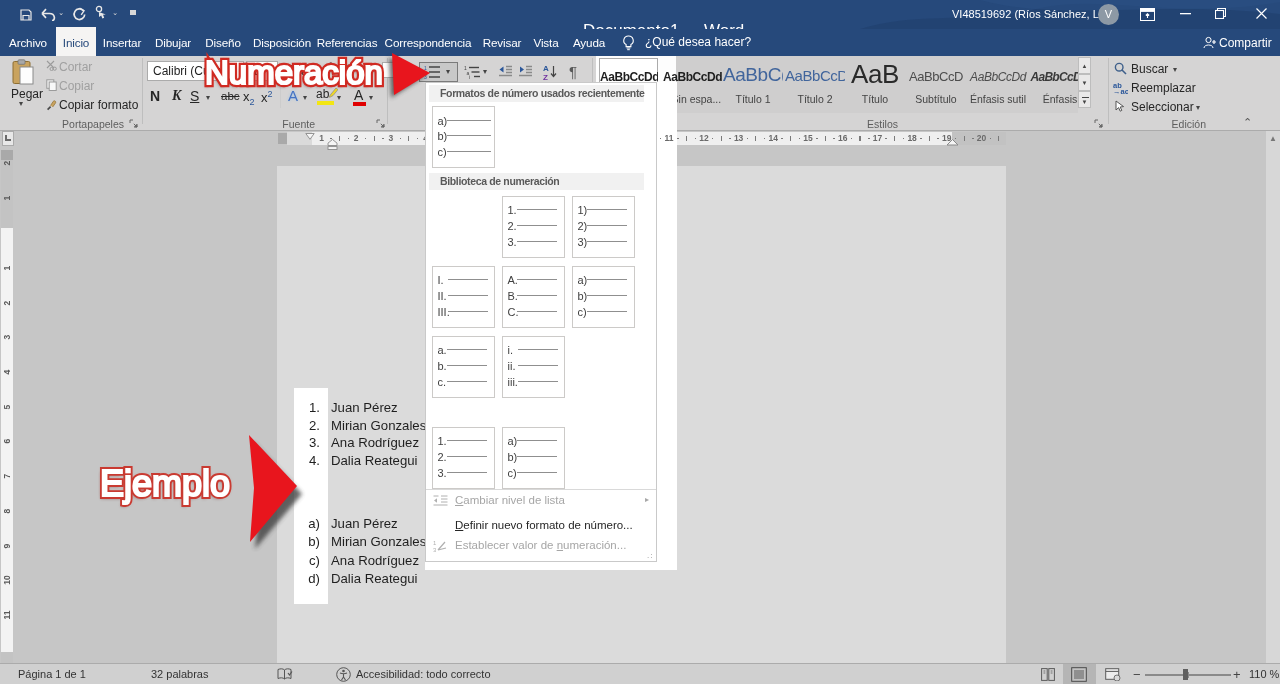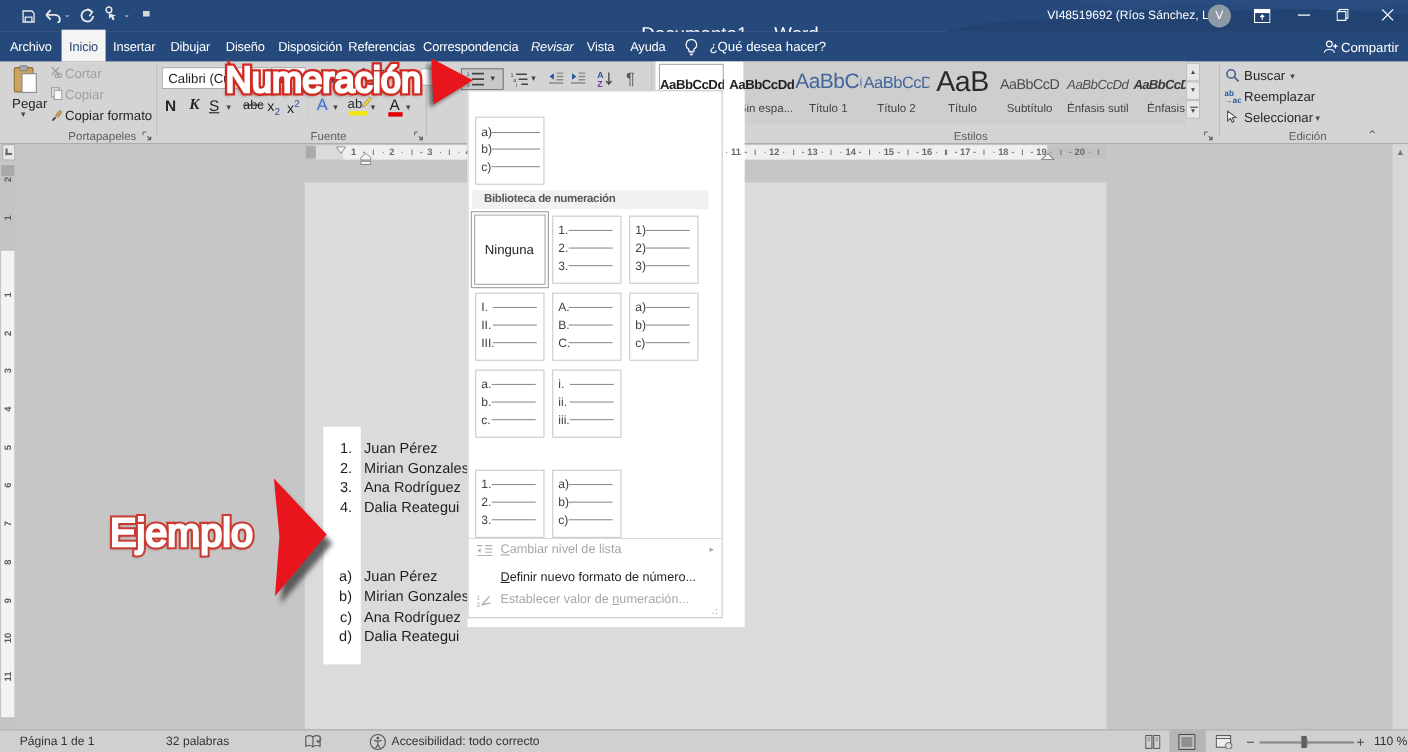--- a/index.html
+++ b/index.html
@@ -76,21 +76,21 @@
 </div>
 <div id="tabrow">
     <div class="tab" id="tab-inicio" style="left:56px;width:40px;">Inicio</div>
     <div class="tab" style="left:-32px;width:120px;">Archivo</div>
     <div class="tab" style="left:62px;width:120px;">Insertar</div>
     <div class="tab" style="left:113px;width:120px;">Dibujar</div>
     <div class="tab" style="left:163px;width:120px;">Diseño</div>
     <div class="tab" style="left:222px;width:120px;">Disposición</div>
     <div class="tab" style="left:287px;width:120px;">Referencias</div>
     <div class="tab" style="left:368px;width:120px;">Correspondencia</div>
-    <div class="tab" style="left:442px;width:120px;font-style:italic;">Revisar</div>
+    <div class="tab" style="left:442px;width:120px;">Revisar</div>
     <div class="tab" style="left:486px;width:120px;">Vista</div>
     <div class="tab" style="left:529px;width:120px;">Ayuda</div>
     <svg class="abs" style="left:622px;top:6px" width="13" height="16" viewBox="0 0 13 16">
       <path d="M6.5 1 a4.6 4.6 0 0 1 2.4 8.6 l0 2 -4.8 0 0 -2 A4.6 4.6 0 0 1 6.5 1 z" stroke="#fff" stroke-width="1.1" fill="none"></path>
       <path d="M4.6 13 h3.8 M5.2 14.7 h2.6" stroke="#fff" stroke-width="1"></path>
     </svg>
 <span class="abs" style="left:645px;top:6px;font-size:12px;color:#fff">¿Qué desea hacer?</span>
 <svg class="abs" style="left:1203px;top:7px" width="14" height="14" viewBox="0 0 14 14">
       <circle cx="5.5" cy="4" r="2.6" stroke="#fff" fill="none"></circle>
       <path d="M1 12 c0 -4 9 -4 9 0" stroke="#fff" fill="none"></path>
@@ -404,33 +404,30 @@
     </svg>
  <span class="abs" style="left:1133px;top:3px;font-size:13px;color:#444">−</span>
  <div class="abs" style="left:1145px;top:10px;width:86px;height:1.6px;background:#8A8A8A"></div>
  <div class="abs" style="left:1187.5px;top:8px;width:1.4px;height:6px;background:#8A8A8A"></div>
  <div class="abs" style="left:1183px;top:5px;width:5px;height:11px;background:#5F5F5F"></div>
  <span class="abs" style="left:1233px;top:3px;font-size:13px;color:#444">+</span>
  <span class="abs" style="left:1249px;top:4px;white-space:nowrap">110 %</span>
 </div>
 <div id="backing" style="z-index:25"></div>
 <div id="panel" style="z-index:40">
+    <div class="phead" style="top:2px;">Formatos de número usados recientemente</div>
     <div class="phead" style="top:90px;">Biblioteca de numeración</div>
     <div class="tile" style="left:5.5px;top:23px">
       <div class="tl" style="top:9px">a)</div>
       <div class="ln" style="left:14.5px;top:13px;width:44px"></div>
       <div class="tl" style="top:24px">b)</div>
       <div class="ln" style="left:14.5px;top:28px;width:44px"></div>
       <div class="tl" style="top:40px">c)</div>
       <div class="ln" style="left:14.5px;top:44px;width:44px"></div>
     </div>
-    <div class="abs" style="left:1.5px;top:108.5px;width:71px;height:70px;border:1px solid #9E9E9E;background:#fff">
-<div class="abs" style="left:2px;top:2px;width:65px;height:64px;border:1.5px solid #A9A9A9"></div>
-<div class="abs" style="left:0px;top:0px;width:69px;height:68px;text-align:center;line-height:68px;font-size:12px;color:#262626">Ninguna</div>
-</div>
     <div class="tile" style="left:75.5px;top:112.5px">
       <div class="tl" style="top:8px">1.</div>
       <div class="ln" style="left:14.5px;top:12px;width:40px"></div>
       <div class="tl" style="top:24px">2.</div>
       <div class="ln" style="left:14.5px;top:28px;width:40px"></div>
       <div class="tl" style="top:40px">3.</div>
       <div class="ln" style="left:14.5px;top:44px;width:40px"></div>
     </div>
     <div class="tile" style="left:145.5px;top:112.5px">
       <div class="tl" style="top:8px">1)</div>

